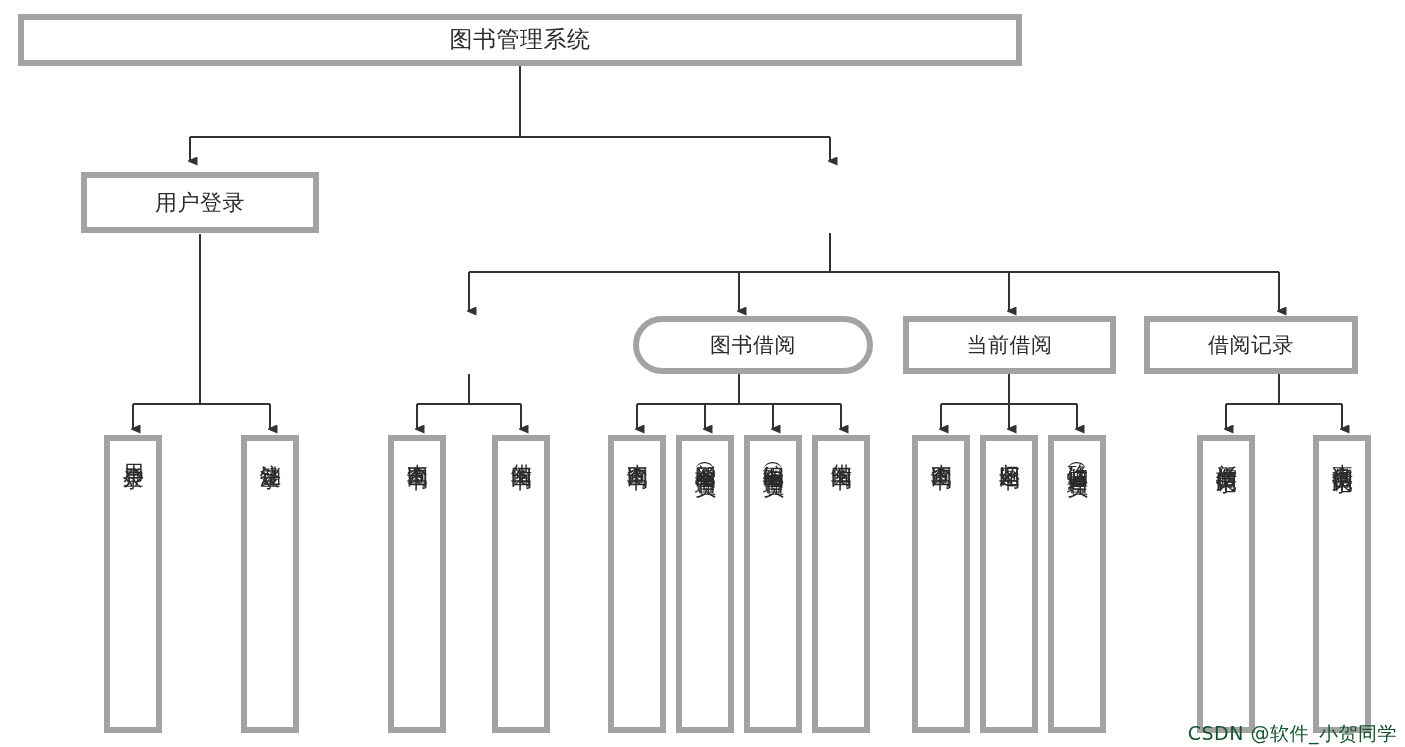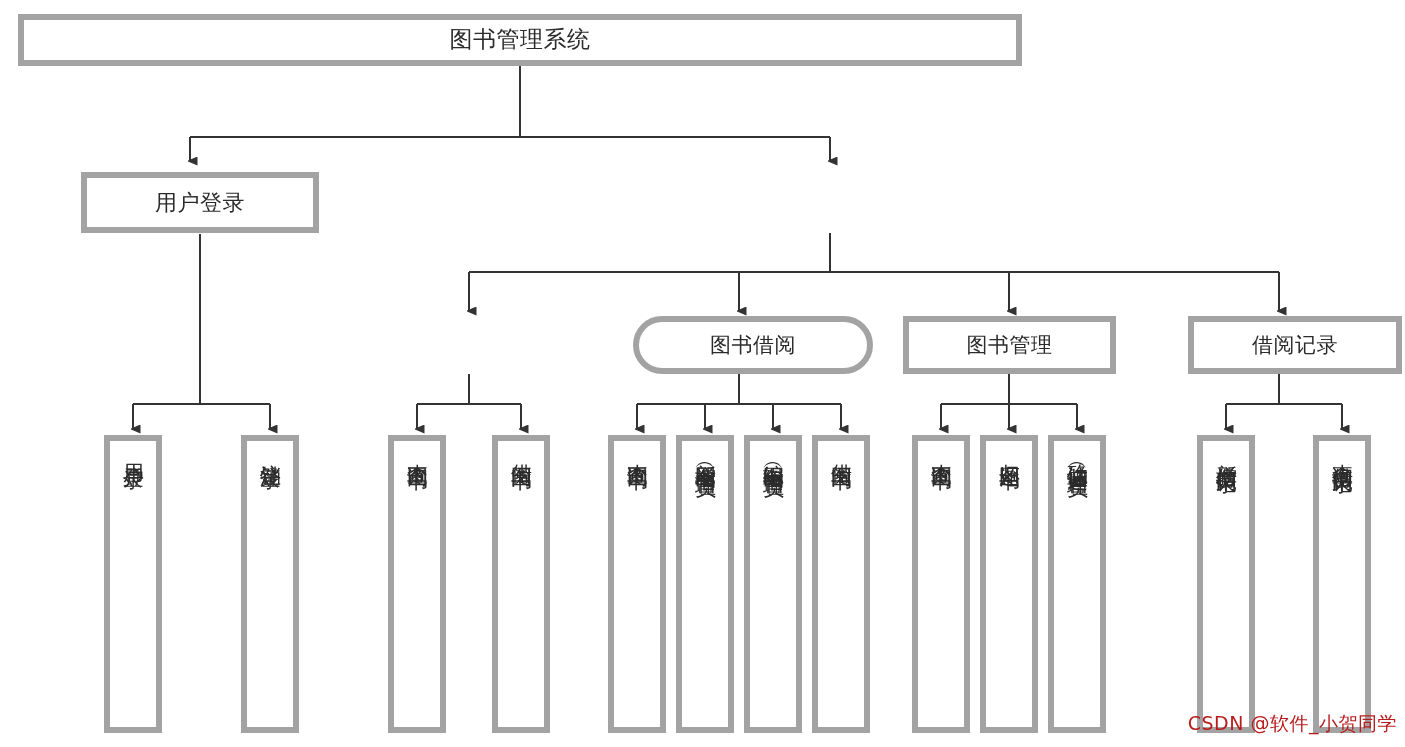--- a/index.html
+++ b/index.html
@@ -56,23 +56,23 @@
     writing-mode: vertical-rl;
     text-orientation: upright;
     letter-spacing: 2px;
     line-height: 1.0;
     display: block;
     white-space: nowrap;
   }
   .watermark {
     position: absolute;
     right: 8px;
-    bottom: 10px;
+    bottom: 0;
     font-size: 19px;
-    color: #b91c1c;
+    color: #14532d;
     letter-spacing: 0.5px;
     z-index: 3;
     white-space: nowrap;
   }
 </style>
 </head>
 <body>
 
 <div id="diagram-root">
 
@@ -131,23 +131,23 @@
   </div>
 
   <div class="node node-l1" style="left:81px; top:172px; width:238px; height:61px;">
     <span class="node-label">用户登录</span>
   </div>
 
   <div class="node node-l2" style="left:633px; top:316px; width:240px; height:58px;border-radius:29px;">
     <span class="node-label">图书借阅</span>
   </div>
   <div class="node node-l2" style="left:903px; top:316px; width:213px; height:58px;">
-    <span class="node-label">图书管理</span>
+    <span class="node-label">当前借阅</span>
   </div>
-  <div class="node node-l2" style="left:1188px; top:316px; width:214px; height:58px;">
+  <div class="node node-l2" style="left:1144px; top:316px; width:214px; height:58px;">
     <span class="node-label">借阅记录</span>
   </div>
 
   <div class="node node-leaf" style="left:104px; top:435px; width:58px; height:298px;">
     <span class="node-label">用户登录</span>
   </div>
   <div class="node node-leaf" style="left:241px; top:435px; width:58px; height:298px;">
     <span class="node-label">注销登录</span>
   </div>
 

